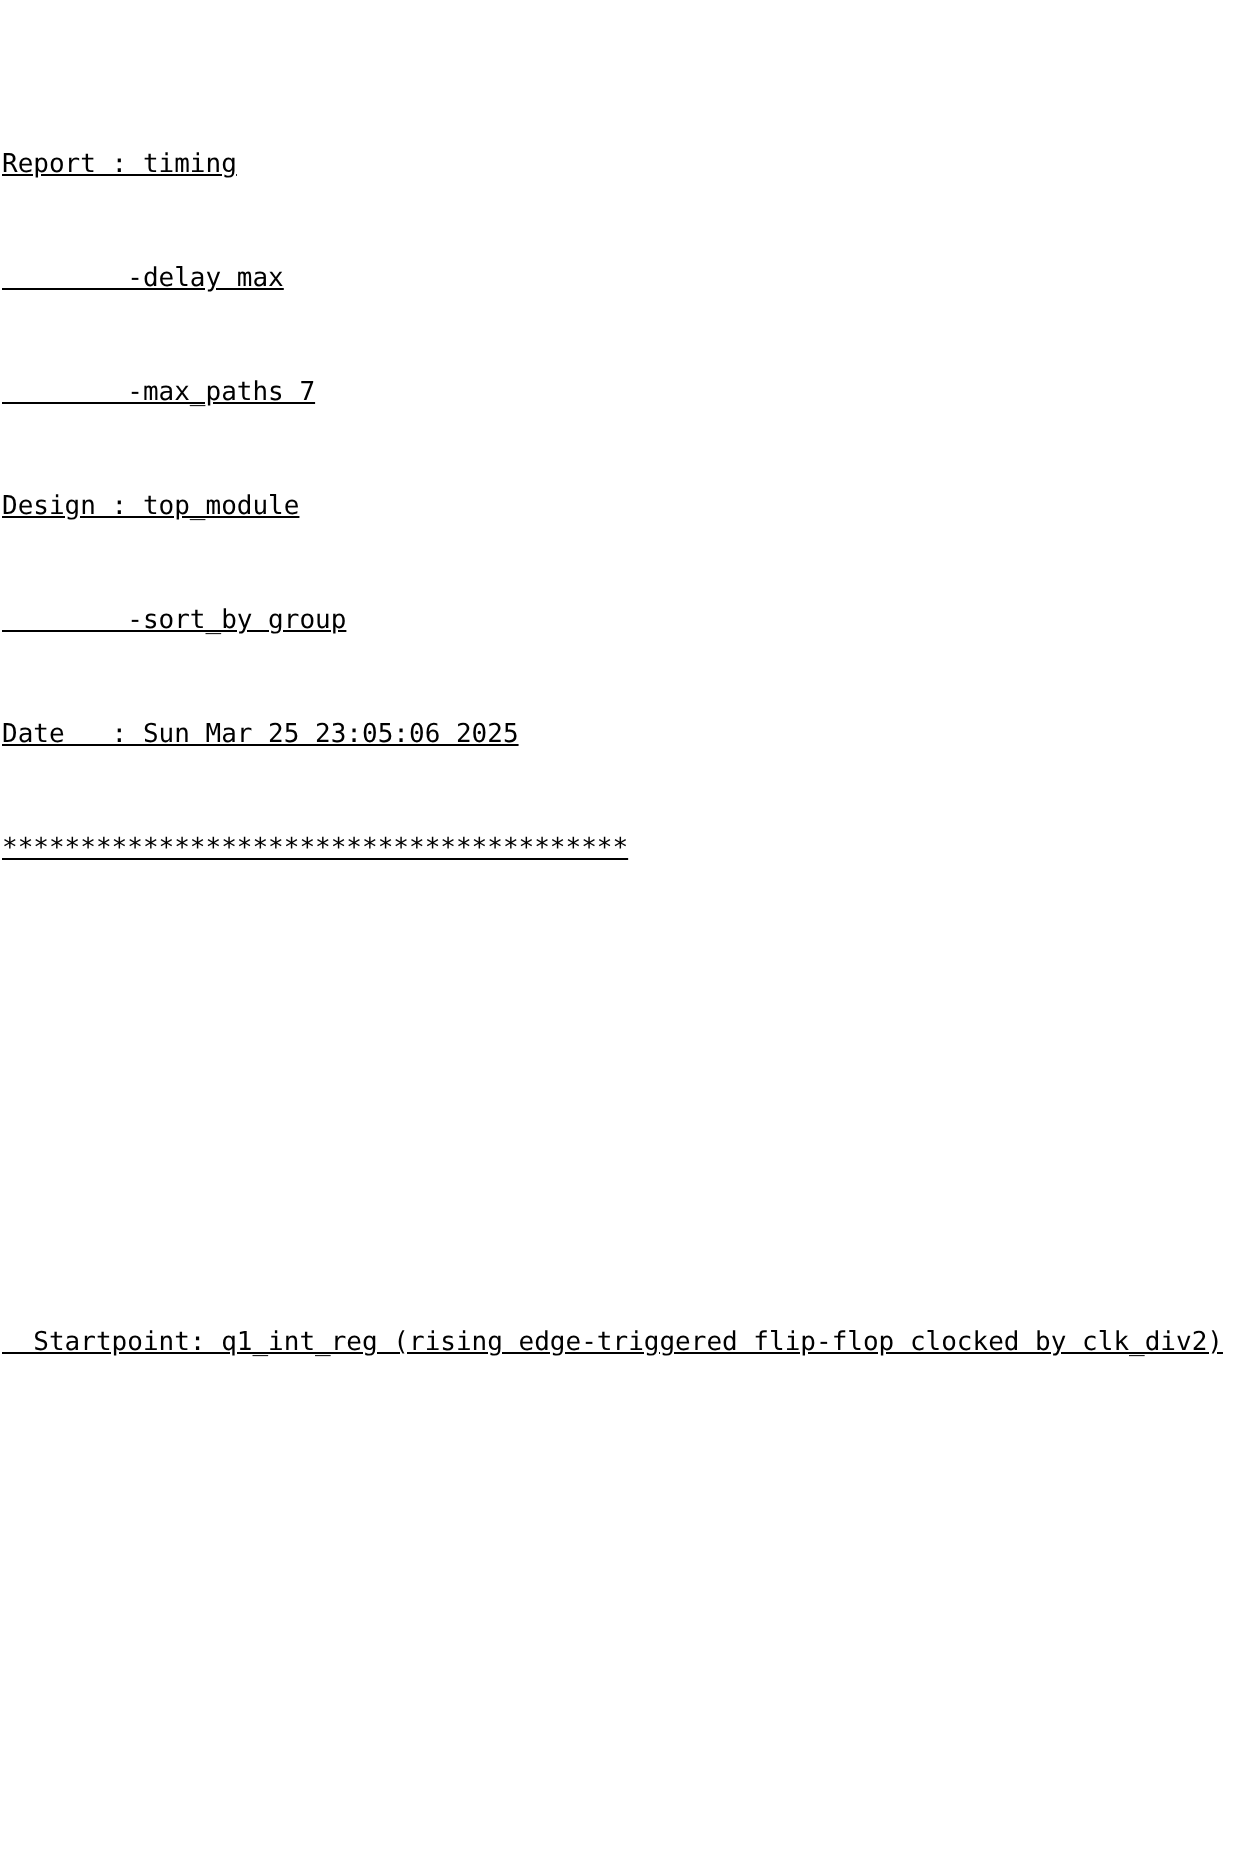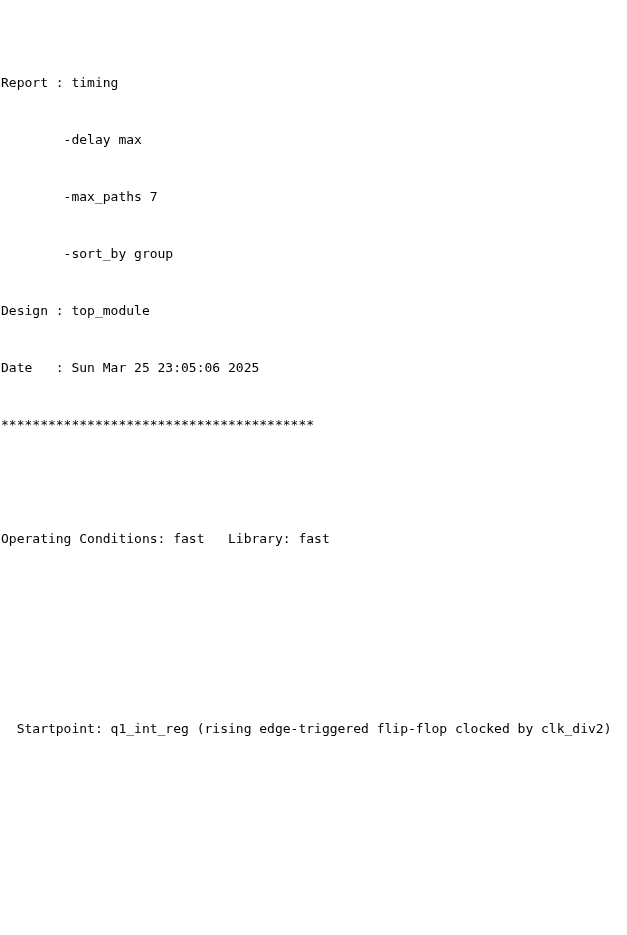--- a/index.html
+++ b/index.html
@@ -8,36 +8,35 @@
     font-family: "DejaVu Sans Mono", monospace;
     font-size: 13px;
     line-height: 19px;
     color: #000000;
     white-space: pre;
     padding: 0 0 0 1px;
     margin: 0;
     position: relative;
     top: -3px;
   }
-  .line { display:block; height:19px; }
+  .line { display:block; height:19px;text-decoration:underline; }
 </style>
 </head>
 <body>
 
 <div class="report">
   <div>
     <span class="line">Report : timing</span>
     <span class="line">        -delay max</span>
     <span class="line">        -max_paths 7</span>
+    <span class="line">Design : top_module</span>
     <span class="line">        -sort_by group</span>
-    <span class="line">Design : top_module</span>
     <span class="line">Date   : Sun Mar 25 23:05:06 2025</span>
     <span class="line">****************************************</span>
     <span class="line"></span>
-    <span class="line">Operating Conditions: fast   Library: fast</span>
     <span class="line"></span>
   </div>
   <div>
     <span class="line">  Startpoint: q1_int_reg (rising edge-triggered flip-flop clocked by clk_div2)</span>
     
     
     
     
   </div>
   

